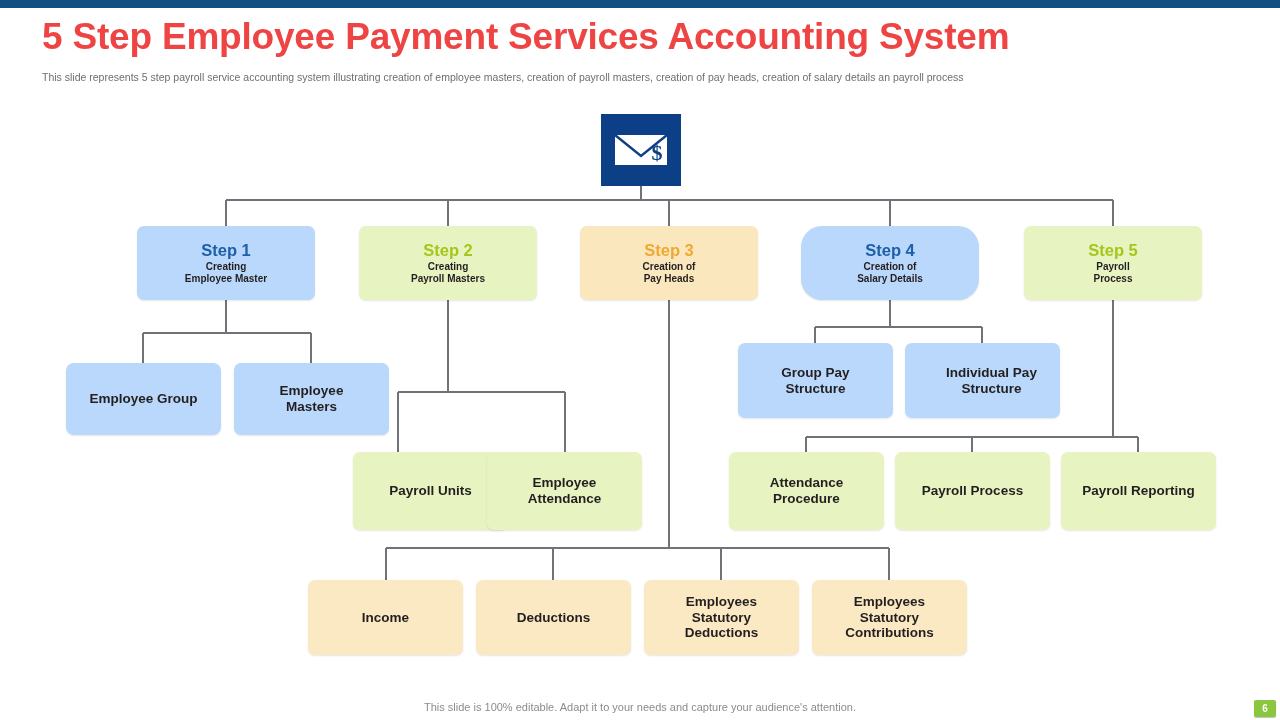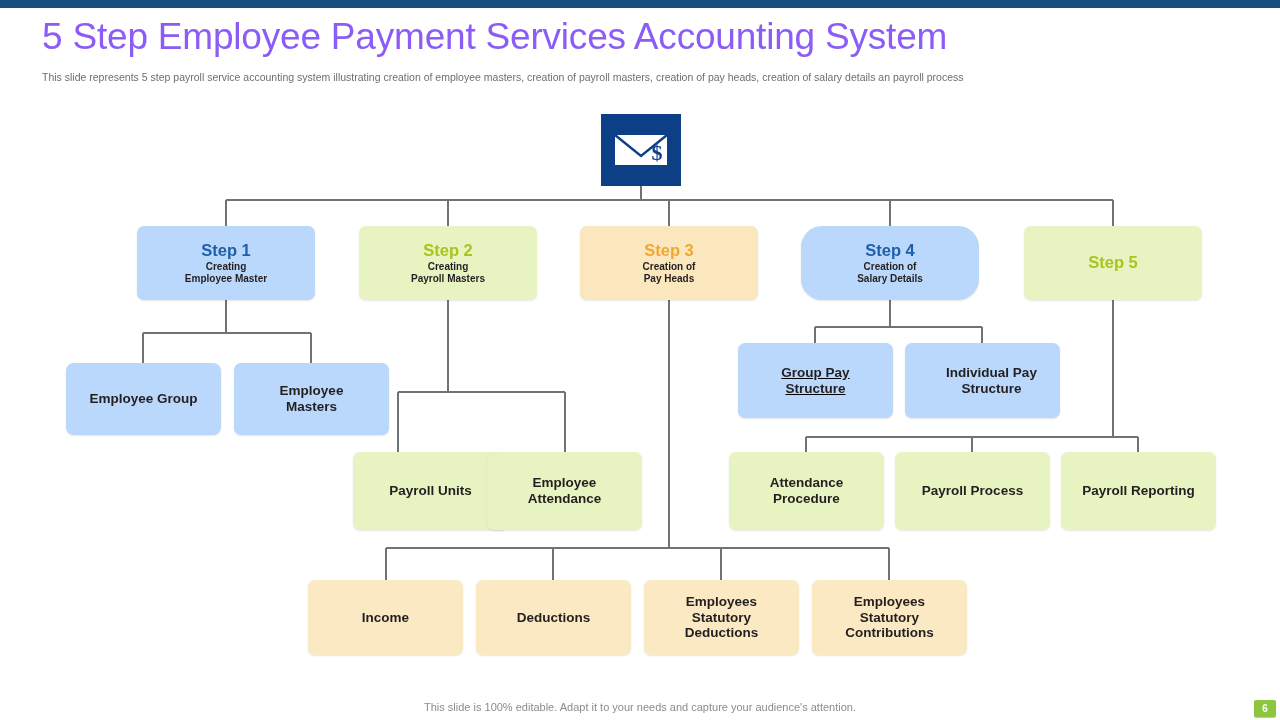--- a/index.html
+++ b/index.html
@@ -19,22 +19,22 @@
   .topbar {
     position: absolute; left: 0; top: 0;
     width: 1280px; height: 8px;
     background: #14507f;
   }
   
   .title {
     position: absolute; left: 42px; top: 16px;
     width: 1200px;
     font-size: 37px;
-    font-weight: normal;
-    color: #8b5cf6;
+    font-weight: bold;
+    color: #ef4444;
     letter-spacing: -0.2px;
     white-space: nowrap;
   }
   .subtitle {
     position: absolute; left: 42px; top: 71px;
     width: 1190px;
     font-size: 10.5px;
     color: #6d6e71;
     white-space: nowrap;
   }
@@ -204,40 +204,42 @@
     <div class="inner">
       <span class="step-title c-blue">Step 4</span>
       <span class="step-sub">Creation of
 Salary Details</span>
     </div>
   </div>
 
   <div class="node green" style="left:1024px; top:226px; width:178px; height:74px;">
     <div class="inner">
       <span class="step-title c-green">Step 5</span>
+      <span class="step-sub">Payroll
+Process</span>
     </div>
   </div>
 
   <div class="node blue" style="left:66px; top:363px; width:155px; height:72px;border-radius:8px;">
     <span class="leaf-label">Employee Group</span>
   </div>
   <div class="node blue" style="left:234px; top:363px; width:155px; height:72px;">
     <span class="leaf-label">Employee
 Masters</span>
   </div>
 
   <div class="node green" style="left:320px; top:452px; width:155px; height:78px;margin-left:33px;">
     <span class="leaf-label">Payroll Units</span>
   </div>
   <div class="node green" style="left:487px; top:452px; width:155px; height:78px;">
     <span class="leaf-label">Employee
 Attendance</span>
   </div>
 
-  <div class="node blue" style="left:738px; top:343px; width:155px; height:75px;text-decoration:underline;">
+  <div class="node blue" style="left:738px; top:343px; width:155px; height:75px;">
     <span class="leaf-label">Group Pay
 Structure</span>
   </div>
   <div class="node blue" style="left:905px; top:343px; width:155px; height:75px;padding-left:18px;">
     <span class="leaf-label">Individual Pay
 Structure</span>
   </div>
 
   <div class="node green" style="left:729px; top:452px; width:155px; height:78px;">
     <span class="leaf-label">Attendance

